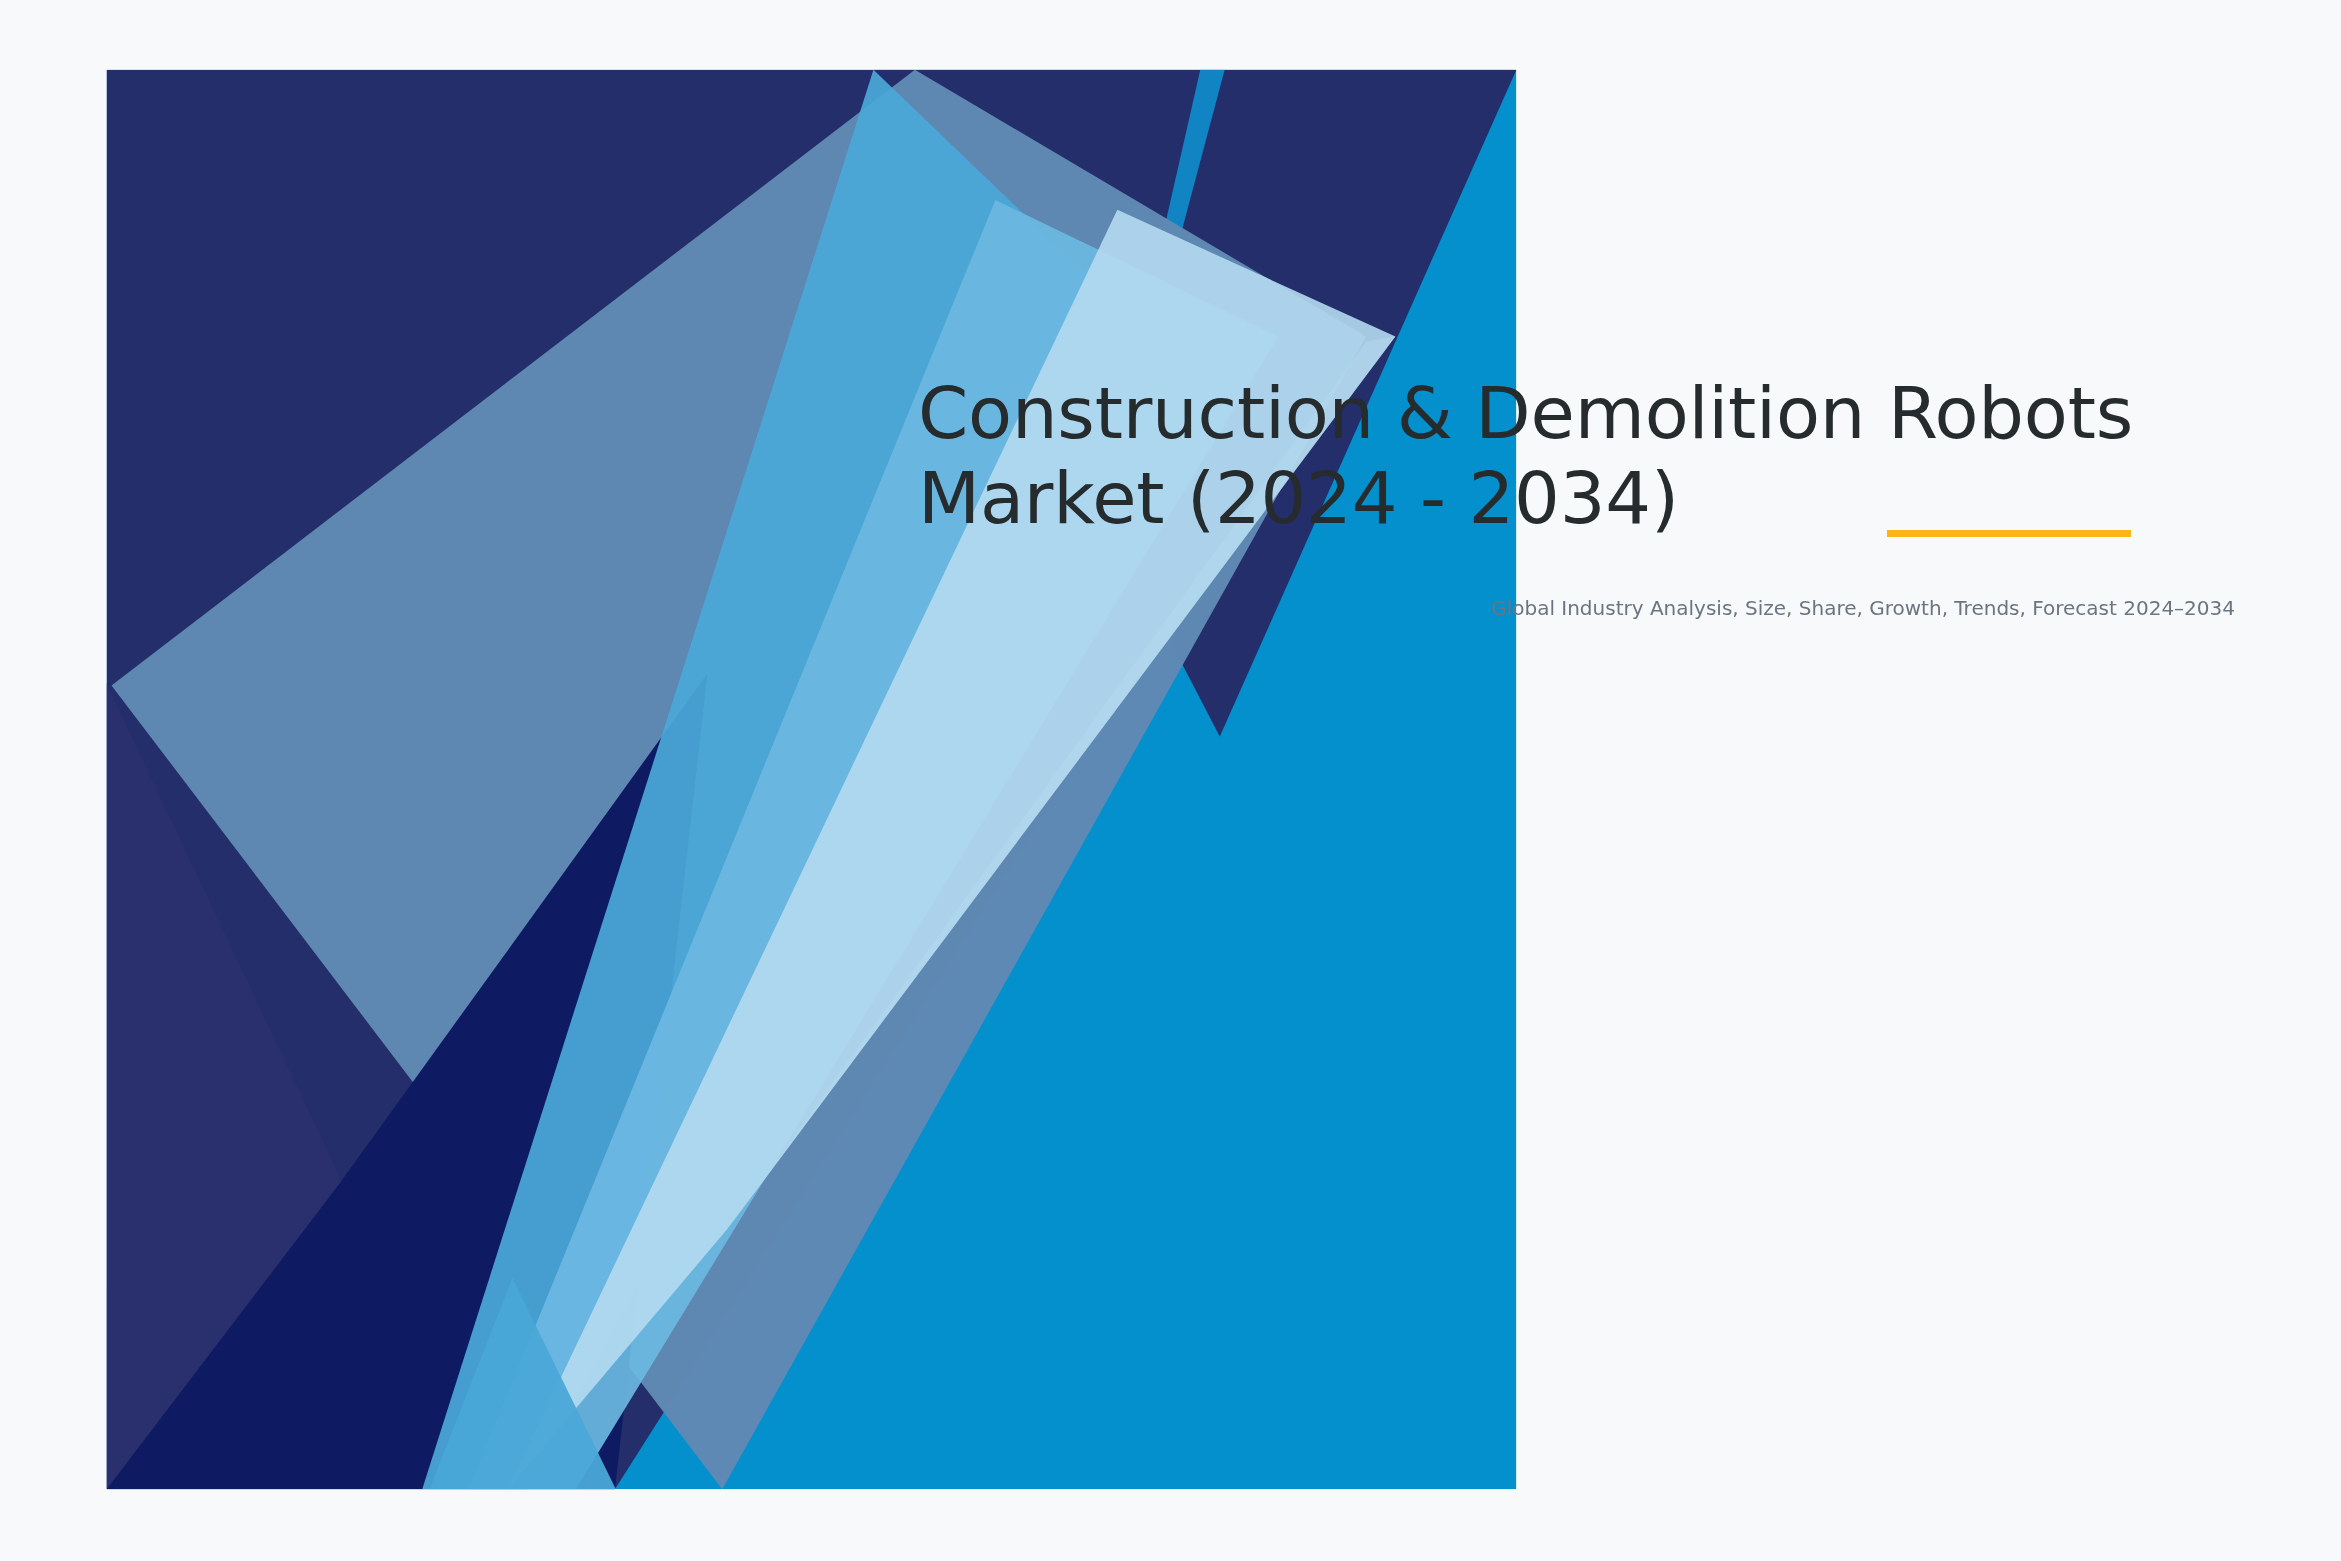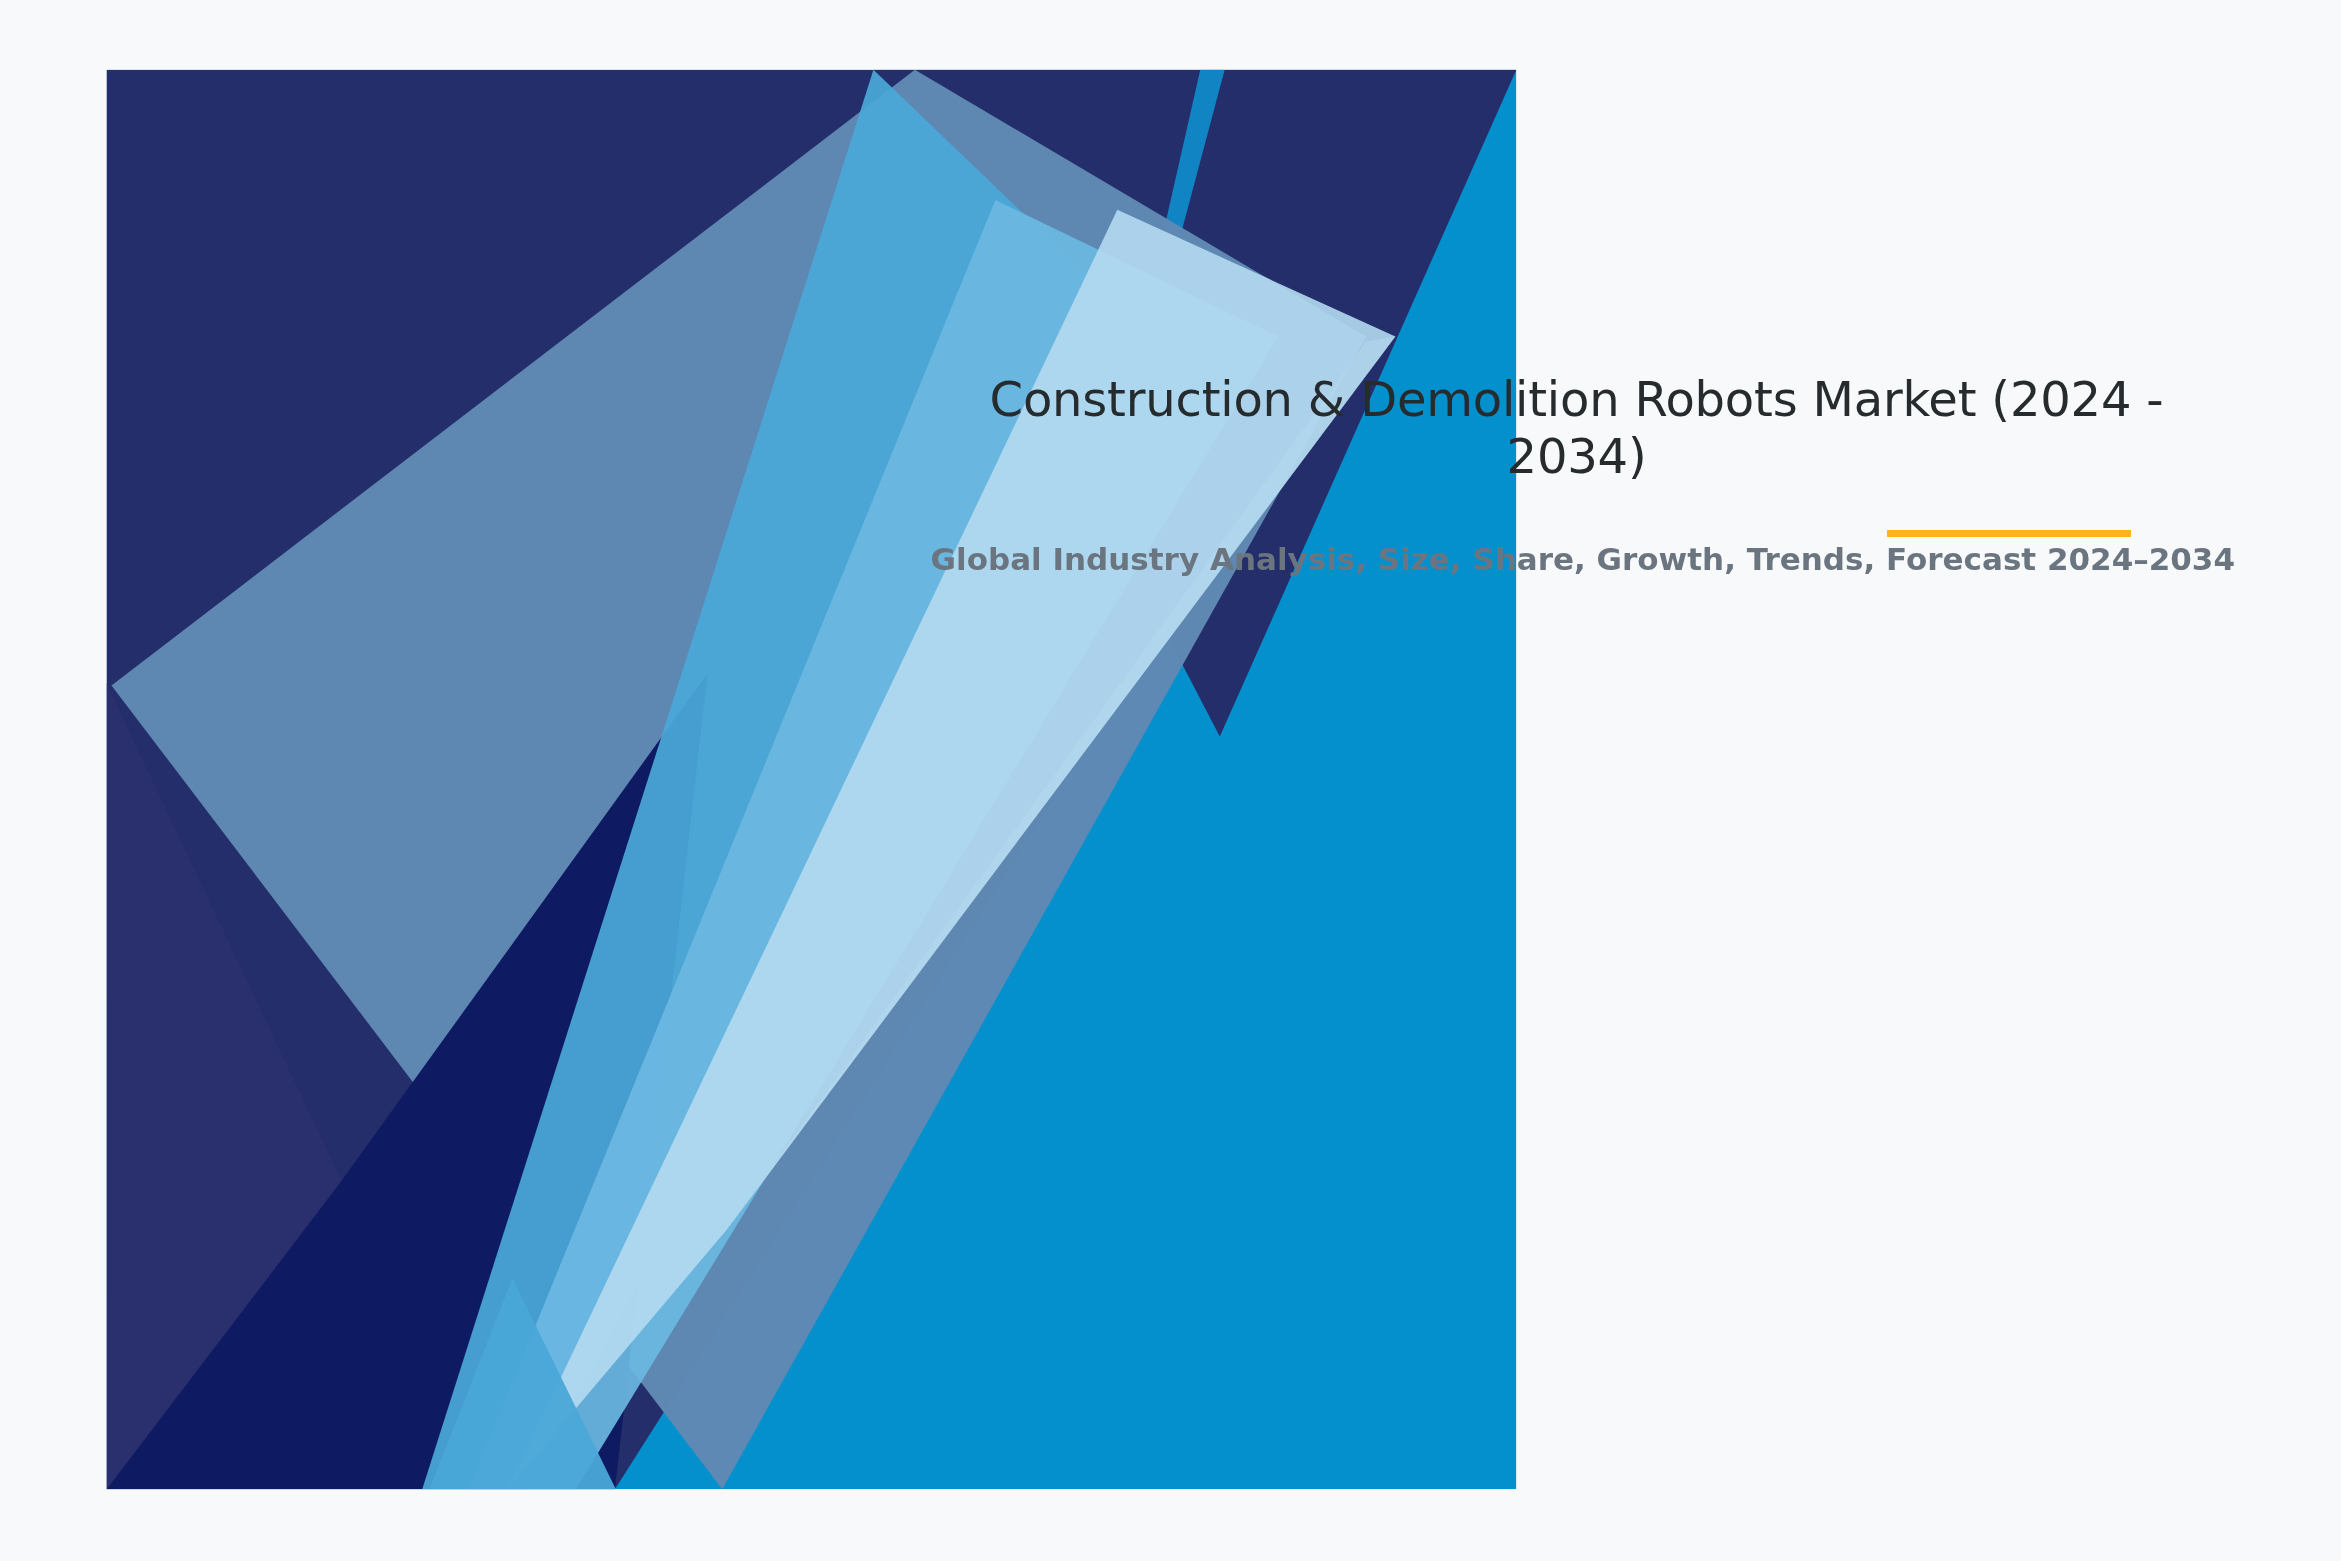--- a/index.html
+++ b/index.html
@@ -43,45 +43,45 @@
     right: 107px;
     top: 371px;
     width: 1317px;
     text-align: right;
   }
 
   #page-title {
     margin: 0;
     font-family: "DejaVu Sans", sans-serif;
     font-weight: 400;
-    font-size: 48px;
+    font-size: 72px;
     line-height: 1.18;
     letter-spacing: -0.2px;
     color: #262b2e;
-    text-align: center;
+    text-align: left;
     position: relative;
     z-index: 3;
   }
 
   #title-accent-underline {
     position: absolute;
     left: 1887px;
     top: 530px;
     width: 244px;
     height: 6.8px;
     background: #fbb517;
     z-index: 2;
   }
 
   #page-subtitle {
     margin: 0;
     margin-top: 53px;
     font-family: "DejaVu Sans", sans-serif;
-    font-weight: 700;
-    font-size: 31px;
+    font-weight: 400;
+    font-size: 20px;
     line-height: 1.42;
     color: #6b7580;
     text-align: right;
   }
 </style>
 </head>
 <body>
 
 <div id="cover">
 

